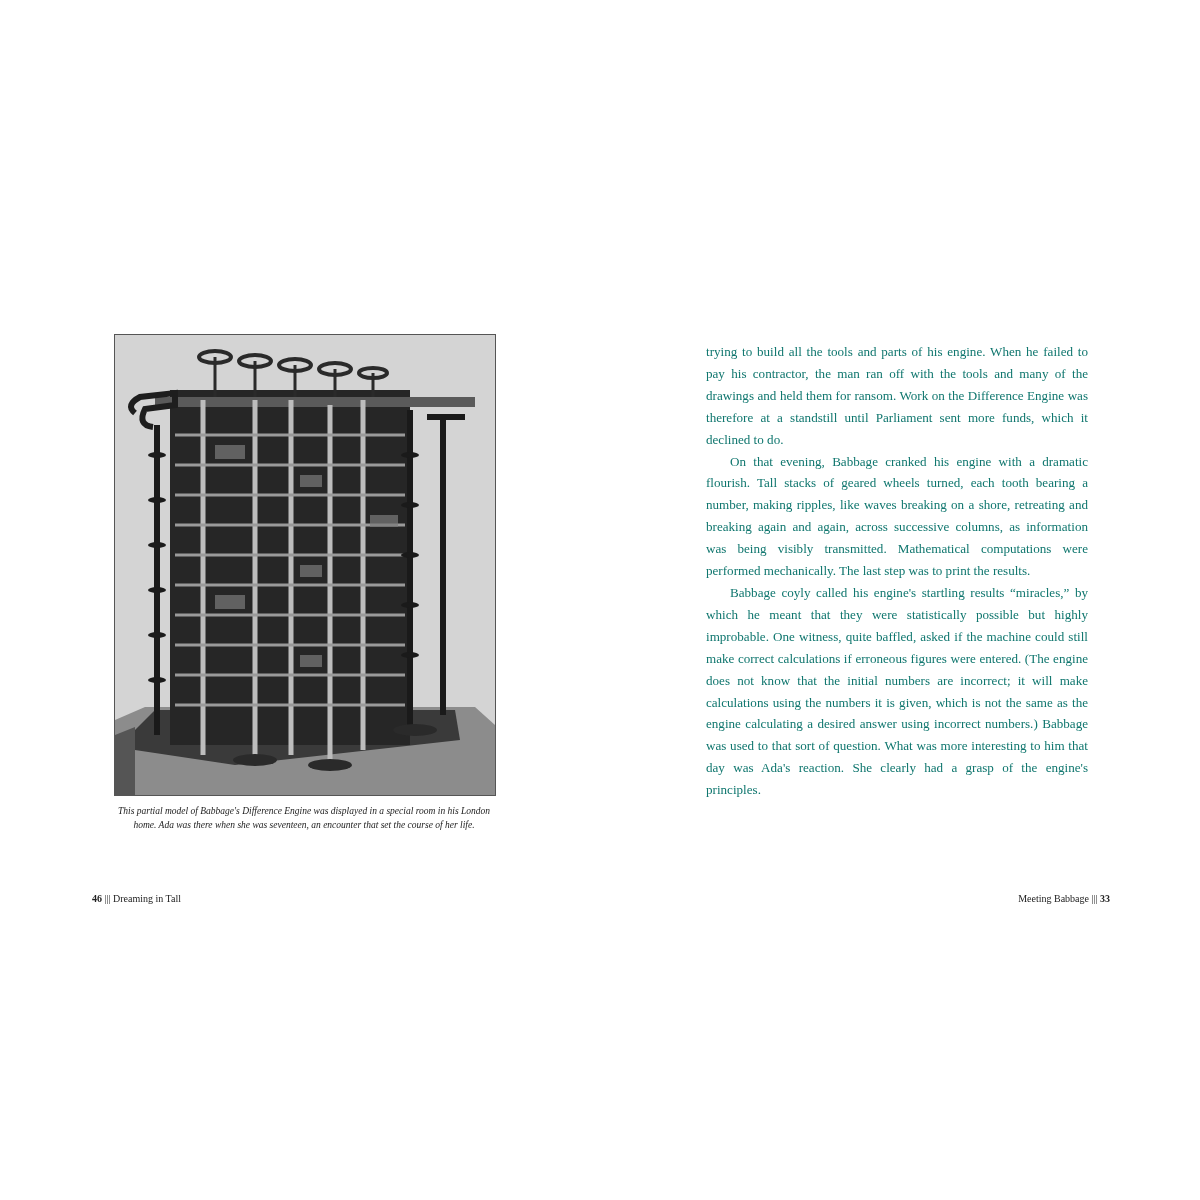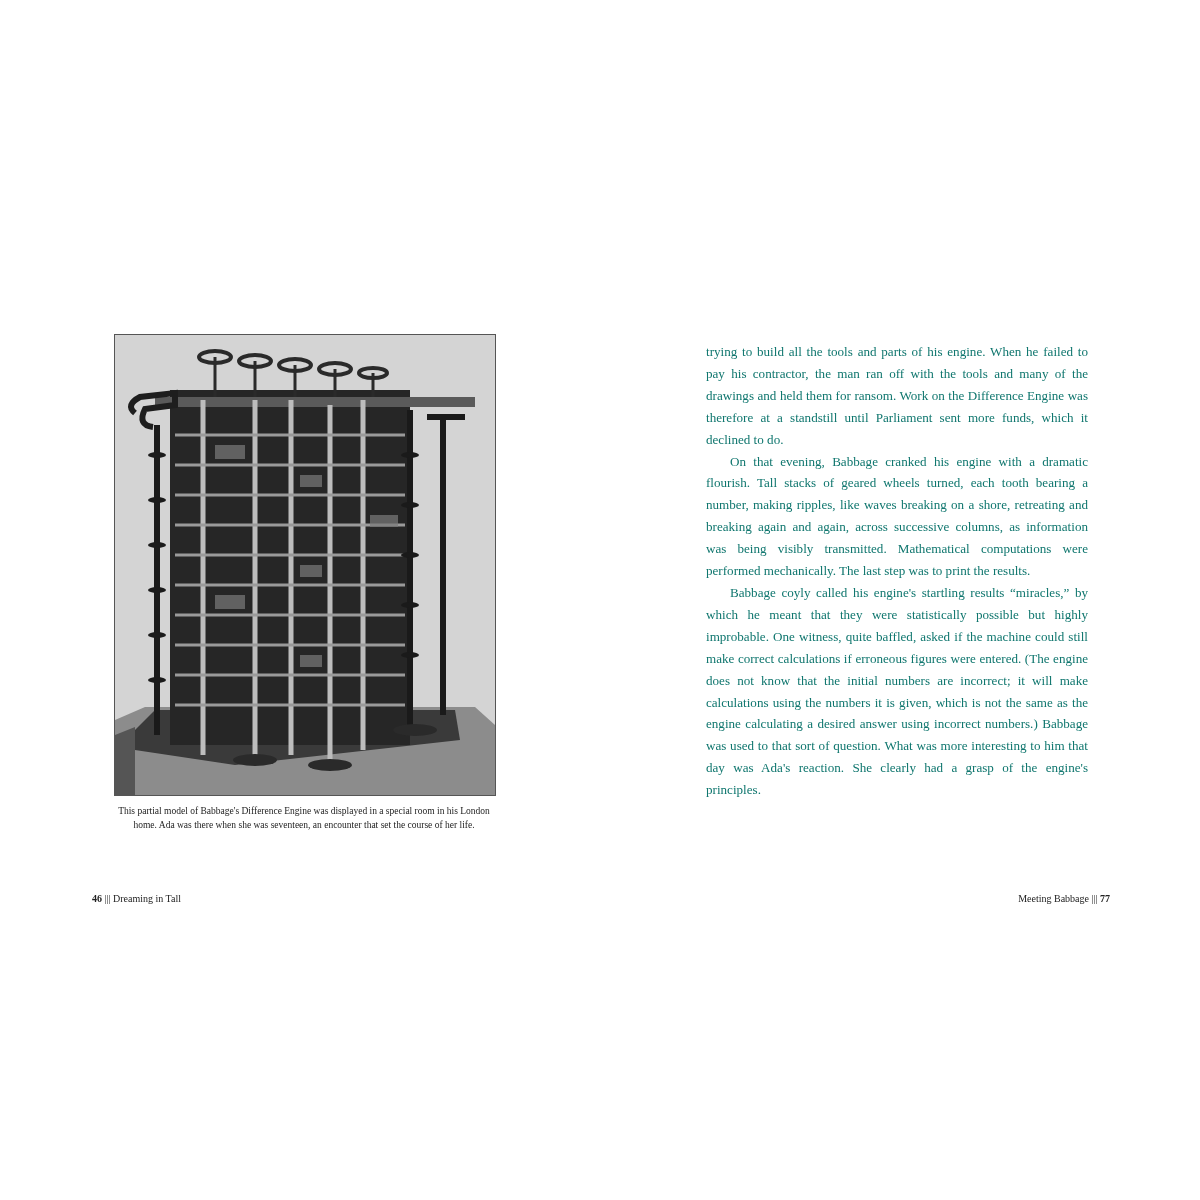--- a/index.html
+++ b/index.html
@@ -8,21 +8,21 @@
     .page-left { left: 0; }
     .page-right { left: 600px; }
     .photo {
       position: absolute; left: 114px; top: 334px; width: 380px; height: 460px;
       background: linear-gradient(180deg, #d8d8d8 0%, #cfcfcf 60%, #bdbdbd 100%);
       border: 1px solid #555; overflow: hidden;
     }
     .photo svg { display: block; }
     .caption {
       position: absolute; left: 112px; top: 804px; width: 384px;
-      font-size: 9.5px; line-height: 14px; text-align: center; color: #222;
+      font-style: italic; font-size: 9.5px; line-height: 14px; text-align: center; color: #222;
     }
     .folio { position: absolute; top: 893px; font-size: 10px; color: #222; white-space: nowrap; }
     .folio-left { left: 92px; }
     .folio-right { right: 90px; }
     .folio .pno { font-weight: bold; }
     .body-text {
       position: absolute; left: 106px; top: 324px; width: 382px;
       font-size: 13.1px; line-height: 21.9px; text-align: justify; hyphens: auto; color: #0f766e; margin-top: 17px;
     }
     .body-text p { margin: 0; text-indent: 24px; }
@@ -130,15 +130,15 @@
 
 <div class="page page-right">
   <div class="body-text">
     <p class="cont">trying to build all the tools and parts of his engine. When he failed to pay his contractor, the man ran off with the tools and many of the drawings and held them for ransom. Work on the Difference Engine was therefore at a standstill until Parliament sent more funds, which it declined to do.</p>
     <p>On that evening, Babbage cranked his engine with a dramatic flourish. Tall stacks of geared wheels turned, each tooth bearing a number, making ripples, like waves breaking on a shore, retreating and breaking again and again, across successive columns, as information was being visibly transmitted. Mathematical computations were performed mechanically. The last step was to print the results.</p>
     <p>Babbage coyly called his engine's startling results “miracles,” by which he meant that they were statistically possible but highly improbable. One witness, quite baffled, asked if the machine could still make correct calculations if erroneous figures were entered. (The engine does not know that the initial numbers are incorrect; it will make calculations using the numbers it is given, which is not the same as the engine calculating a desired answer using incorrect numbers.) Babbage was used to that sort of question. What was more interesting to him that day was Ada's reaction. She clearly had a grasp of the engine's principles.</p>
   </div>
   <div class="folio folio-right">
     <span>Meeting Babbage</span>
     <span>|||</span>
-    <span class="pno">77</span>
+    <span class="pno">33</span>
   </div>
 </div>
 
 </body></html>

